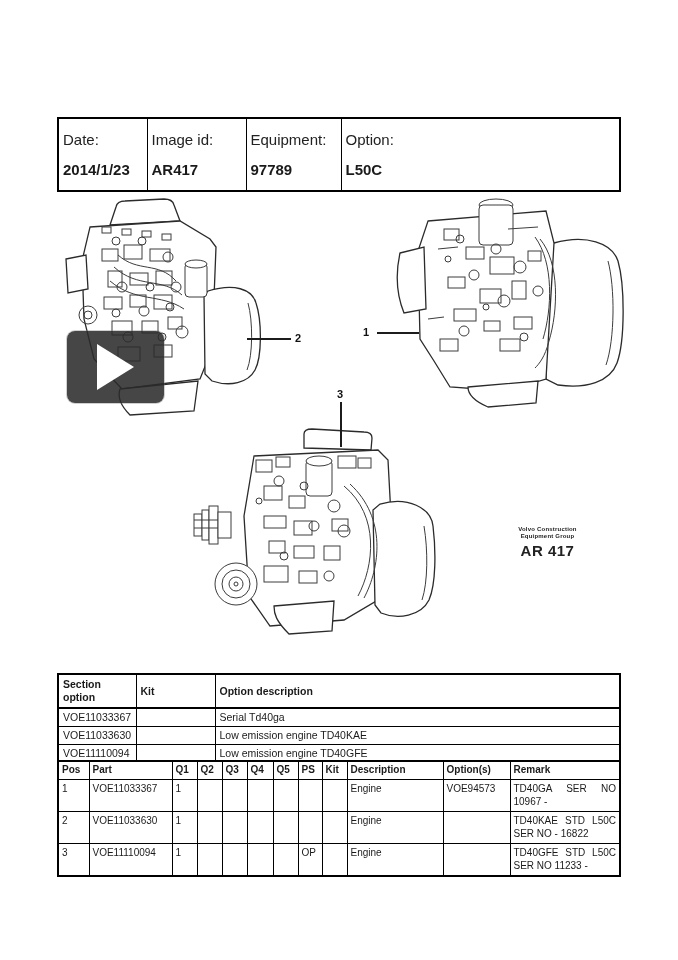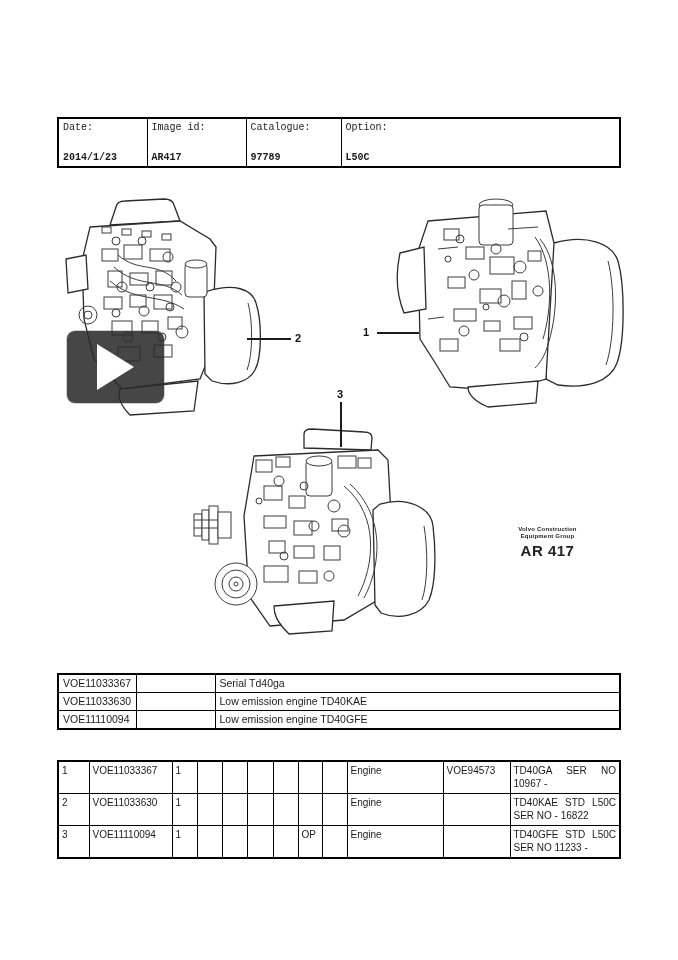--- a/index.html
+++ b/index.html
@@ -9,21 +9,21 @@
   }
   .abs{position:absolute;}
 
   
   table{border-collapse:collapse;table-layout:fixed;width:562px;background:#fff;}
   table{border:2px solid #000;}
   th,td{border:1px solid #000;overflow:hidden;}
 
   
   .hdr-table{left:57px;top:117px;}
-  .hdr-table td{vertical-align:top;padding:2px 4px;font-size:10px;height:28px;line-height:13px;font-family:Liberation Mono, monospace;}
+  .hdr-table td{vertical-align:top;padding:14px 4px;font-size:15px;height:28px;line-height:13px;}
   .hdr-table tr.first td{border-bottom-width:2px;}
   .hdr-label{font-weight:normal;color:#222;}
   .hdr-value{font-weight:bold;margin-top:17px;}
 
   
   .sec-table{left:57px;top:673px;}
   .sec-table th{font-weight:bold;text-align:left;padding:3px 4px;font-size:10.5px;border-bottom-width:2px;height:13px;line-height:13px;}
   .sec-table td{padding:2px 4px;font-size:10.5px;height:13px;line-height:13px;}
 
   
@@ -72,21 +72,21 @@
       <tr class="first">
     <td>
       <div class="hdr-label">Date:</div>
       <div class="hdr-value">2014/1/23</div>
     </td>
     <td>
       <div class="hdr-label">Image id:</div>
       <div class="hdr-value">AR417</div>
     </td>
     <td>
-      <div class="hdr-label">Catalogue:</div>
+      <div class="hdr-label">Equipment:</div>
       <div class="hdr-value">97789</div>
     </td>
     <td>
       <div class="hdr-label">Option:</div>
       <div class="hdr-value">L50C</div>
     </td>
   </tr>
 </tbody>
   </table>
 
@@ -236,20 +236,25 @@
   <div class="brand-code">AR 417</div>
 </div>
 
 <table class="abs sec-table">
   <colgroup>
       <col style="width:78px">
       <col style="width:79px">
       <col style="width:405px">
     </colgroup>
   <tbody>
+      <tr>
+    <th>Section option</th>
+    <th>Kit</th>
+    <th>Option description</th>
+  </tr>
   <tr>
     <td>VOE11033367</td>
     <td></td>
     <td>Serial Td40ga</td>
   </tr>
   <tr>
     <td>VOE11033630</td>
     <td></td>
     <td>Low emission engine TD40KAE</td>
   </tr>
@@ -270,20 +275,34 @@
     <col style="width:25px">
       <col style="width:26px">
       <col style="width:25px">
       <col style="width:24px">
     <col style="width:25px">
       <col style="width:96px">
       <col style="width:67px">
       <col style="width:110px">
   </colgroup>
   <tbody>
+      <tr>
+    <th>Pos</th>
+    <th>Part</th>
+    <th>Q1</th>
+    <th>Q2</th>
+    <th>Q3</th>
+    <th>Q4</th>
+    <th>Q5</th>
+    <th>PS</th>
+    <th>Kit</th>
+    <th>Description</th>
+    <th>Option(s)</th>
+    <th>Remark</th>
+  </tr>
   <tr>
     <td>1</td>
     <td>VOE11033367</td>
     <td>1</td>
     <td></td>
     <td></td>
     <td></td>
     <td></td>
     <td></td>
     <td></td>

